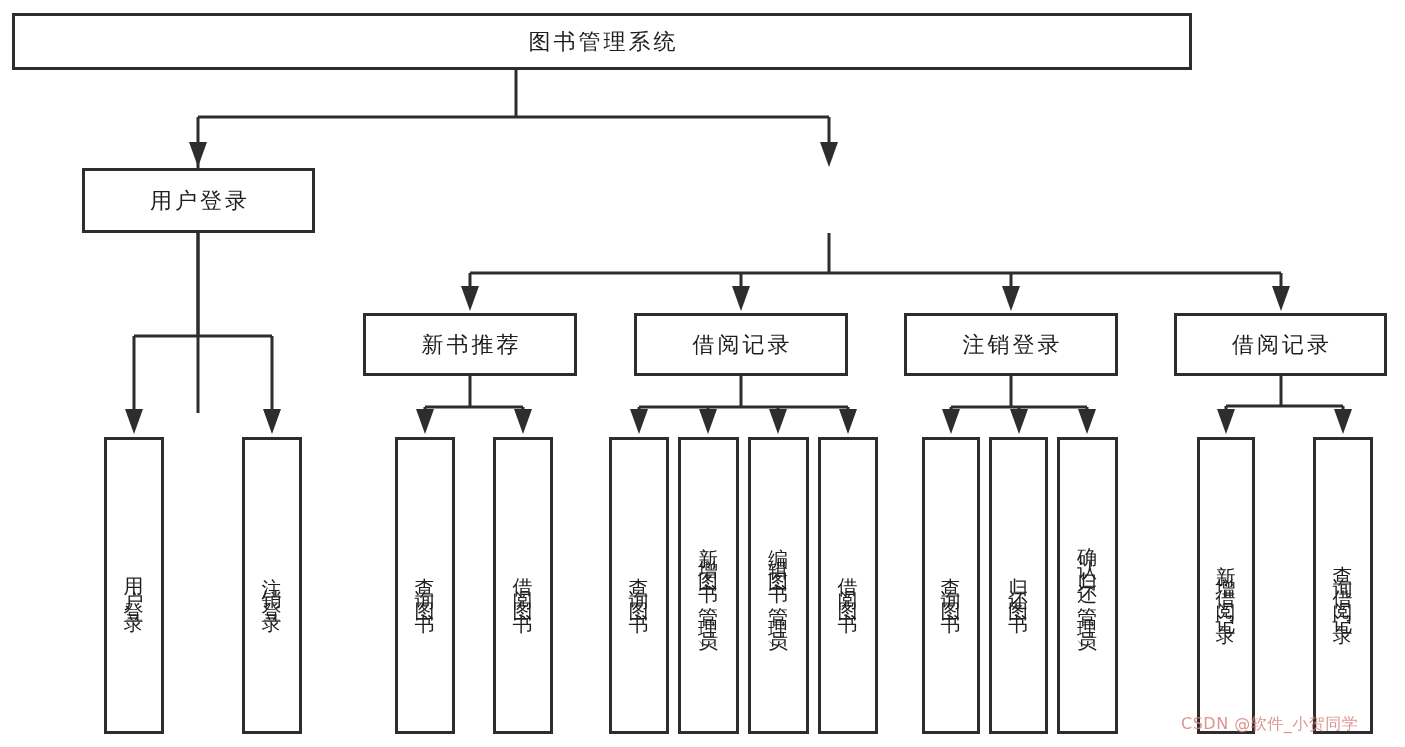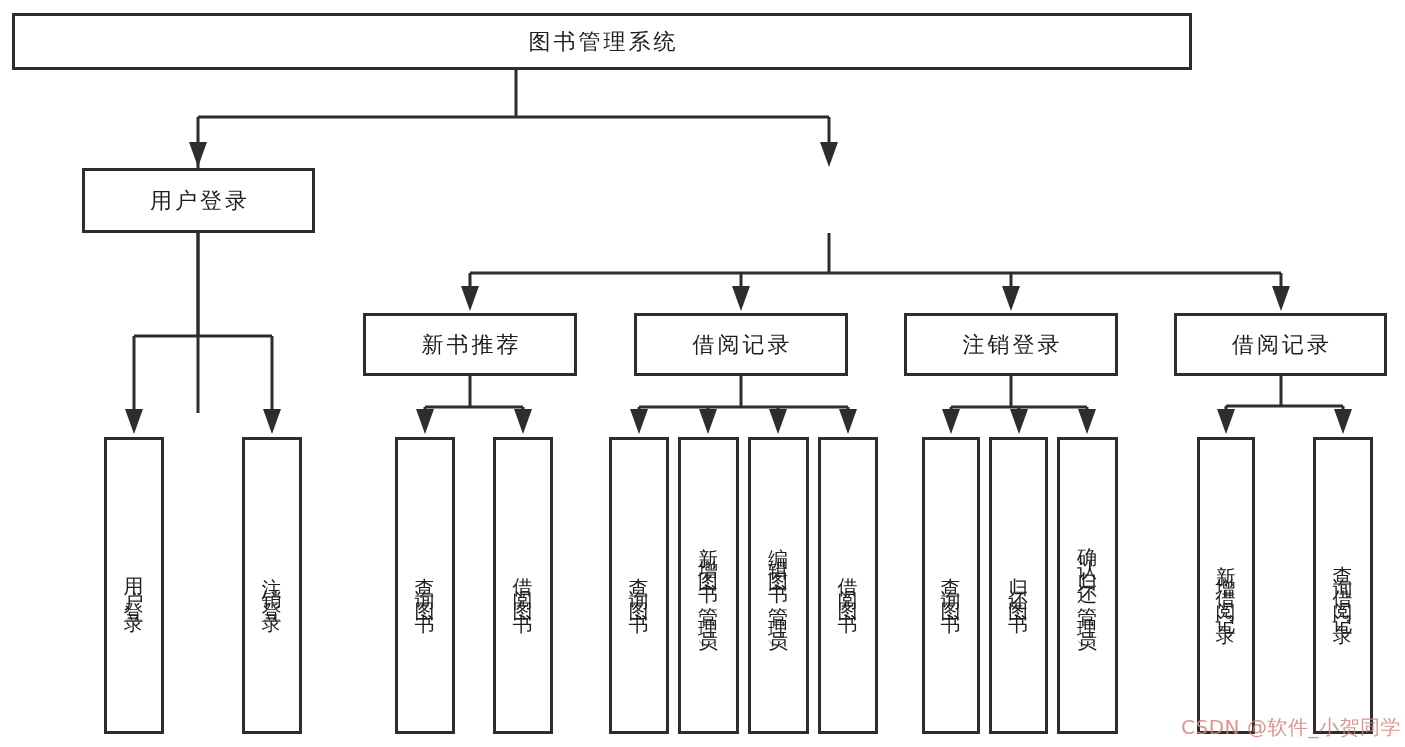--- a/index.html
+++ b/index.html
@@ -29,21 +29,21 @@
     writing-mode:vertical-rl;
     text-orientation:mixed;
     font-size:20px;
     letter-spacing:12px;
     line-height:1;
     color:#1e1e1e;
   }
   .watermark {
     position:absolute;
     left:1181px; top:714px;
-    font-size:20px;
+    font-size:16px;
     letter-spacing:0.5px;
     color:rgba(214,130,124,0.85);
     z-index:5;
     white-space:nowrap;
   }
 </style>
 </head>
 <body>
 
 <div class="canvas">

